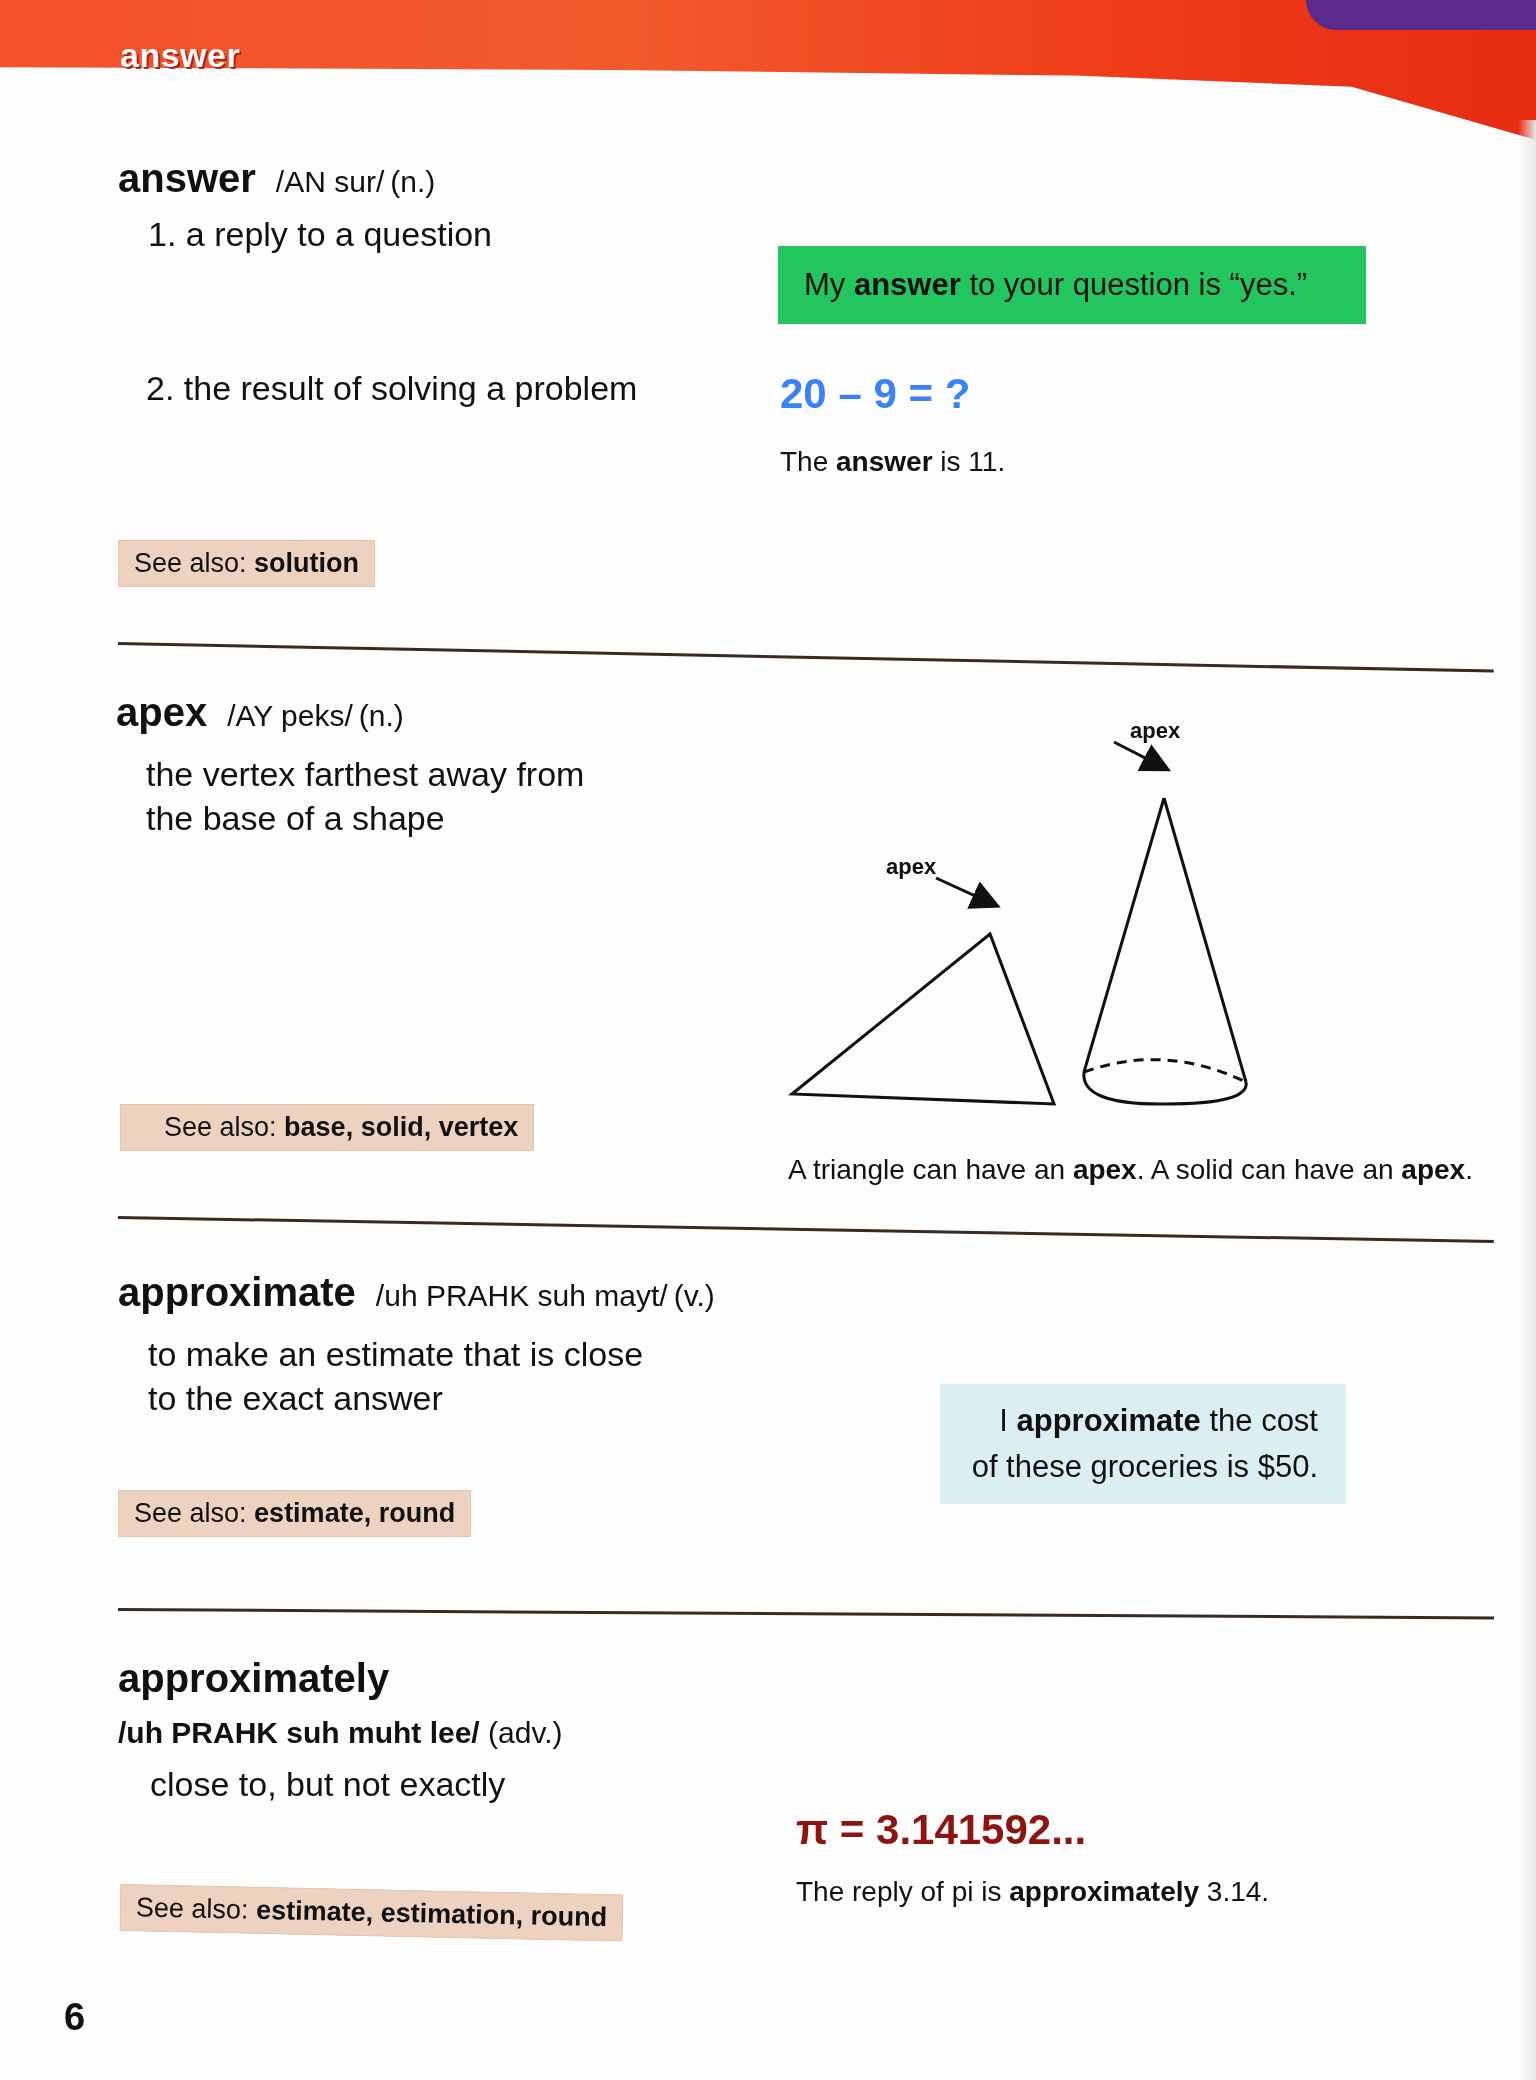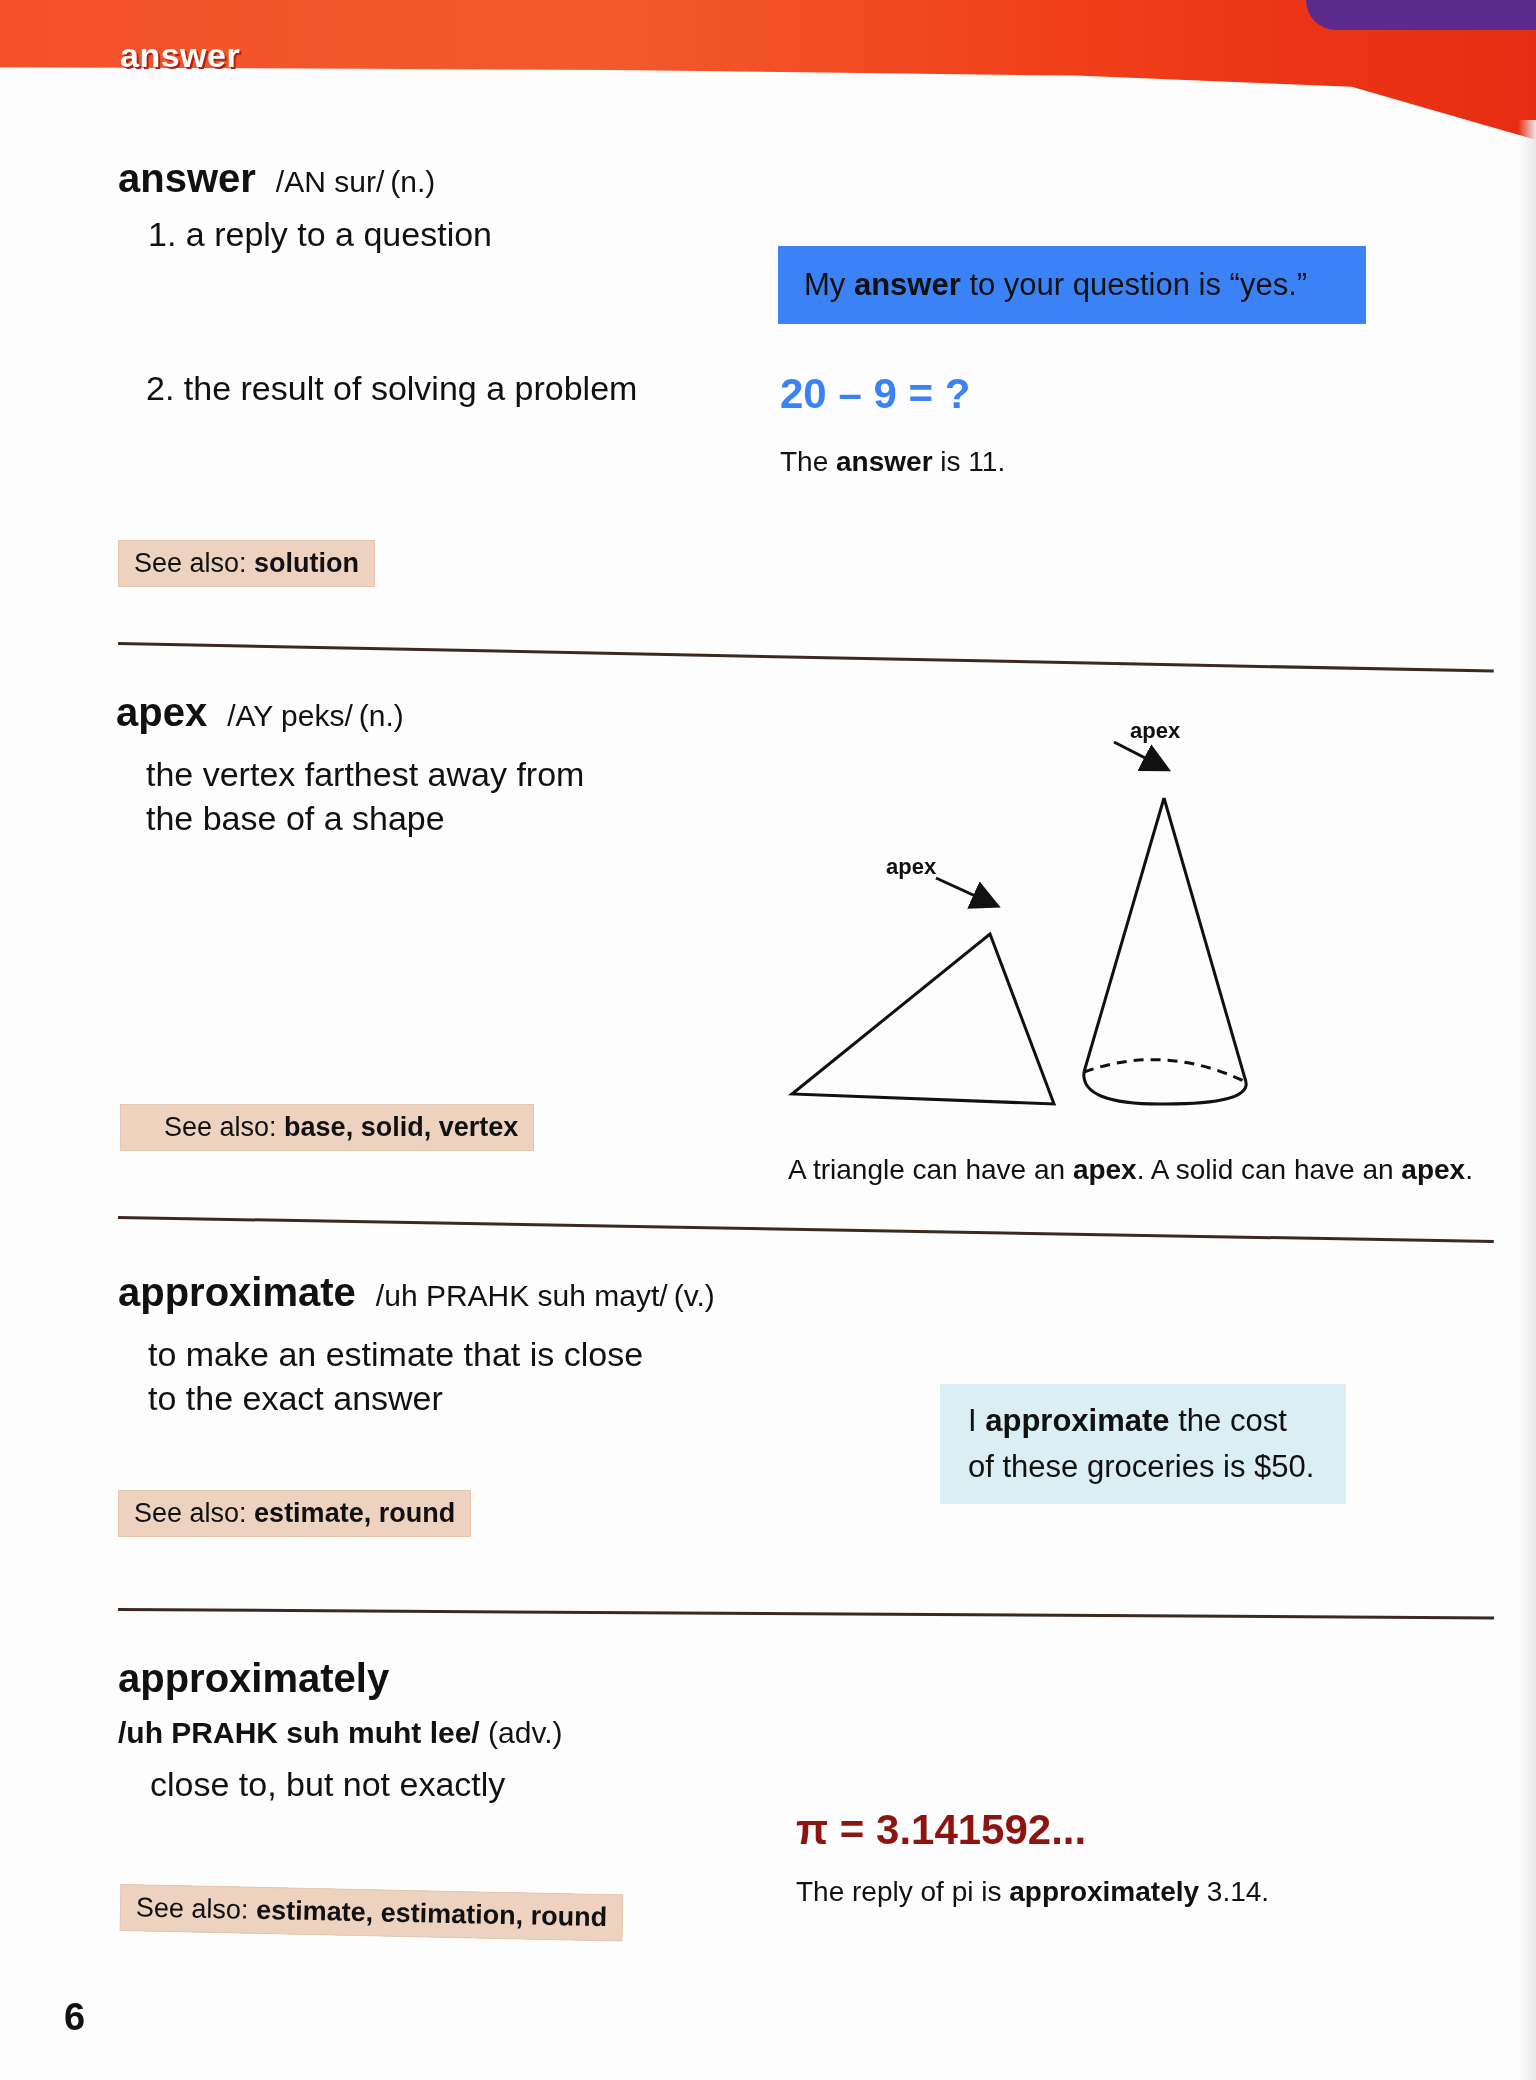--- a/index.html
+++ b/index.html
@@ -93,26 +93,27 @@
       background: #3a2a20;
       transform-origin: left center;
     }
     .example-box {
       position: absolute;
       font-size: 31px;
       line-height: 46px;
     }
     .example-box b { font-weight: bold; }
     .example-pink {
-      background: #3b82f6;
+      background: #22c55e;
       padding: 16px 26px;
     }
     .example-blue {
       background: #dbeef3;
       padding: 14px 28px;
+      text-align: right;
     }
     .red-equation {
       position: absolute;
       font-size: 42px;
       font-weight: bold;
       color: #3b82f6;
     }
     .pi-equation {
       position: absolute;
       font-size: 42px;

